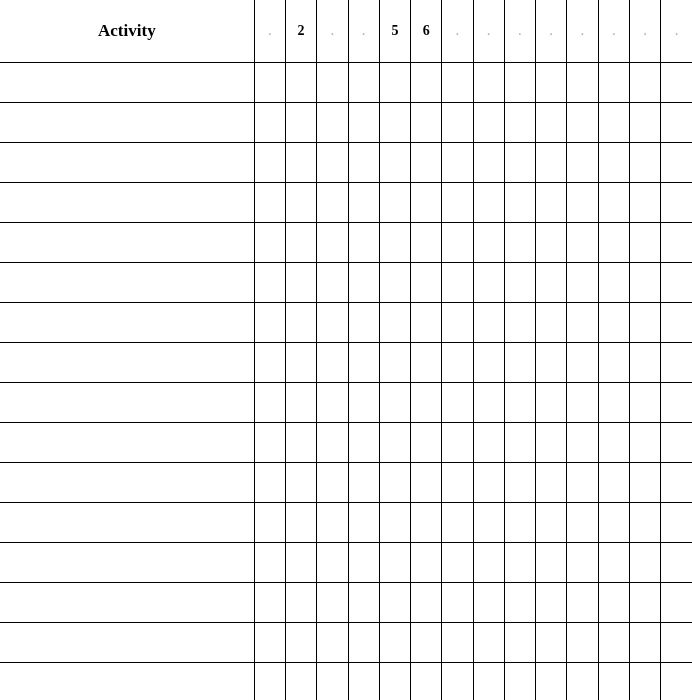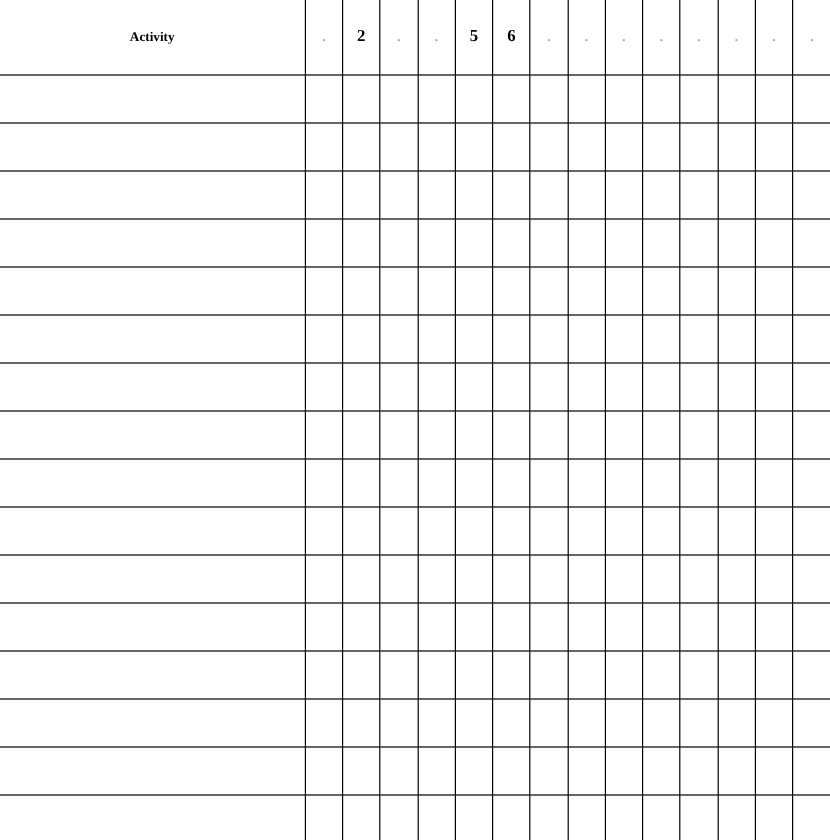--- a/index.html
+++ b/index.html
@@ -26,21 +26,21 @@
     }
     th, td {
       border: 1.5px solid #000;
       padding: 0;
       margin: 0;
     }
     th.activity-header {
       width: 252px;
       height: 62px;
       font-weight: bold;
-      font-size: 11px;
+      font-size: 17px;
       text-align: center;
       vertical-align: middle;
       border-left: none;
       border-top: none;
     }
     th.num-col {
       width: 31px;
       height: 62px;
       font-weight: bold;
       font-size: 14px;

